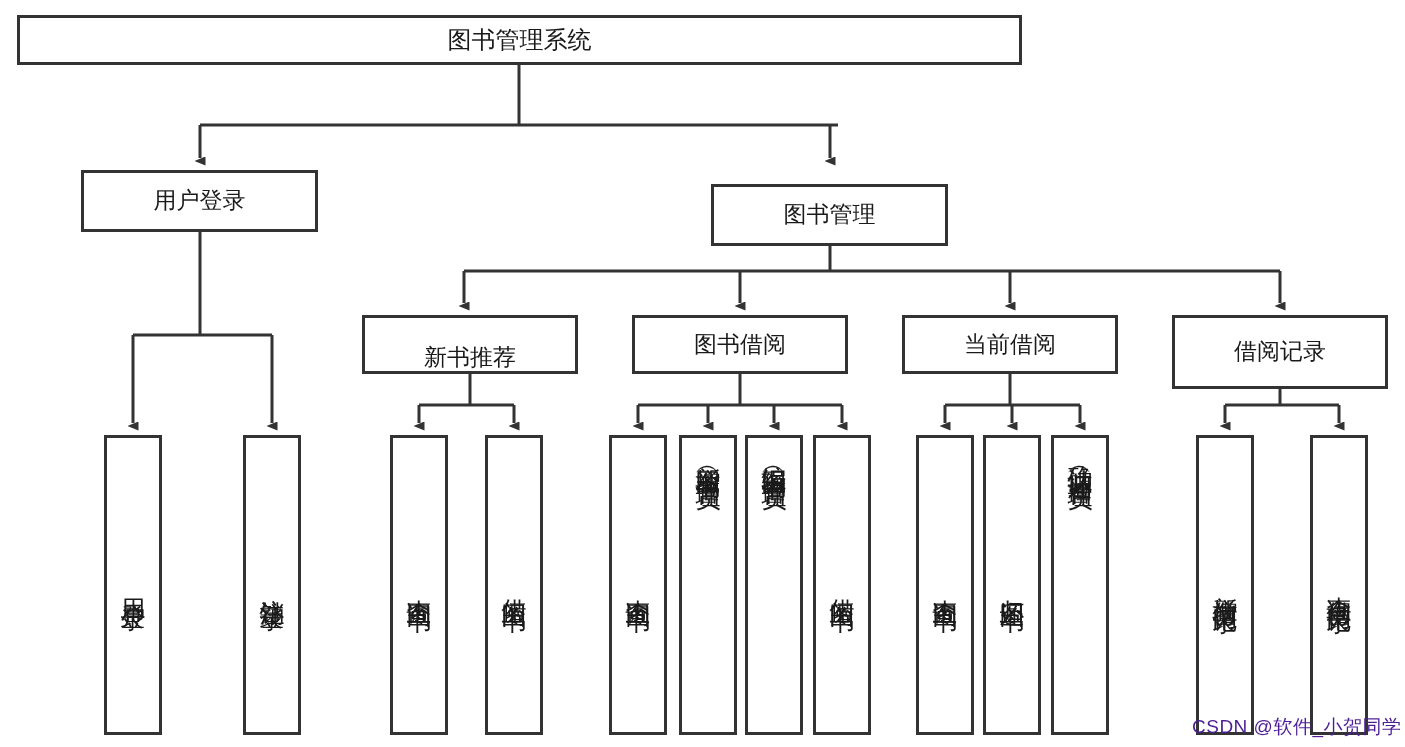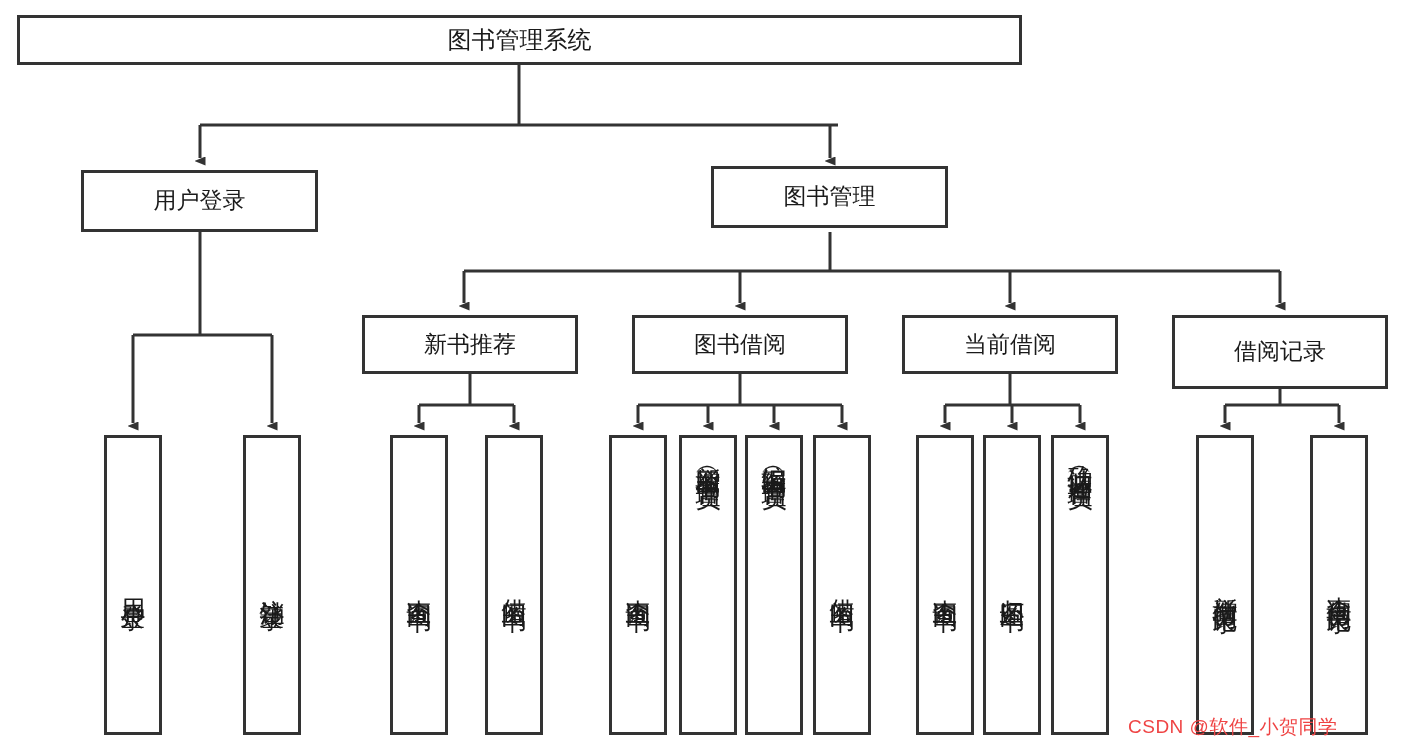--- a/index.html
+++ b/index.html
@@ -59,24 +59,24 @@
     letter-spacing: 3px;
     line-height: 1;
     white-space: nowrap;
   }
   .node.vertical.centered {
     align-items: center;
     padding-top: 0;
   }
   #watermark {
     position: absolute;
-    left: 1128px;
+    left: 1192px;
     top: 714px;
     font-size: 19px;
-    color: #ef4444;
+    color: #4c1d95;
     letter-spacing: 0.5px;
     white-space: nowrap;
     font-family: "Liberation Sans", "DejaVu Sans", sans-serif;
   }
 </style>
 </head>
 <body>
 
 <div id="diagram-root">
 
@@ -146,25 +146,25 @@
   </svg>
 
   <div class="node root horizontal" style="left:17px; top:15px; width:1005px; height:50px;">
     <span class="node-label">图书管理系统</span>
   </div>
 
   <div class="node horizontal" style="left:81px; top:170px; width:237px; height:62px;">
     <span class="node-label">用户登录</span>
   </div>
 
-  <div class="node horizontal" style="left:711px; top:166px; width:237px; height:62px;">
+  <div class="node horizontal" style="left:711px; top:184px; width:237px; height:62px;">
     <span class="node-label">图书管理</span>
   </div>
 
-  <div class="node horizontal" style="left:362px; top:315px; width:216px; height:59px;">
+  <div class="node horizontal" style="left:362px; top:315px; width:216px; height:59px;align-items:flex-end;">
     <span class="node-label">新书推荐</span>
   </div>
 
   <div class="node horizontal" style="left:902px; top:315px; width:216px; height:59px;">
     <span class="node-label">当前借阅</span>
   </div>
 
   <div class="node horizontal" style="left:632px; top:315px; width:216px; height:59px;">
     <span class="node-label">图书借阅</span>
   </div>

